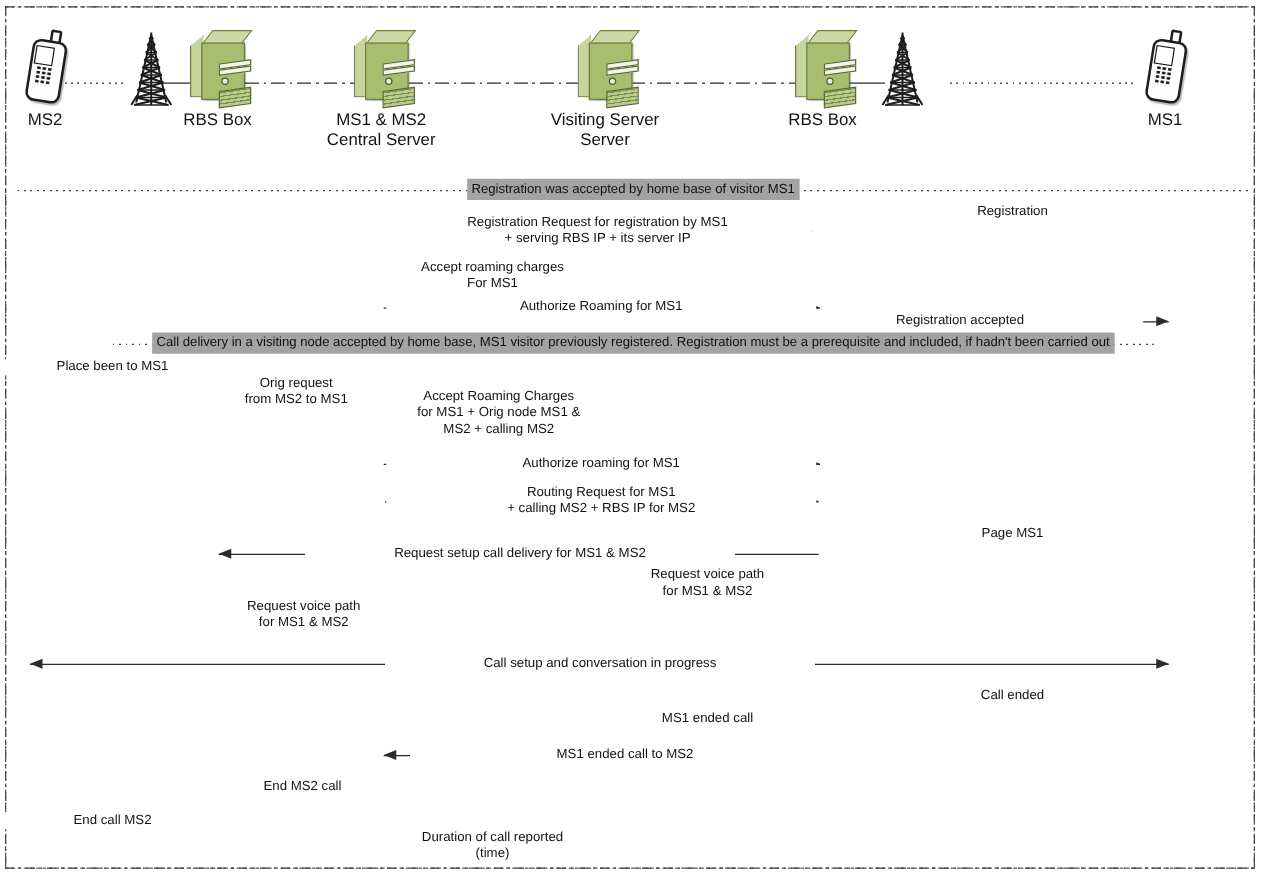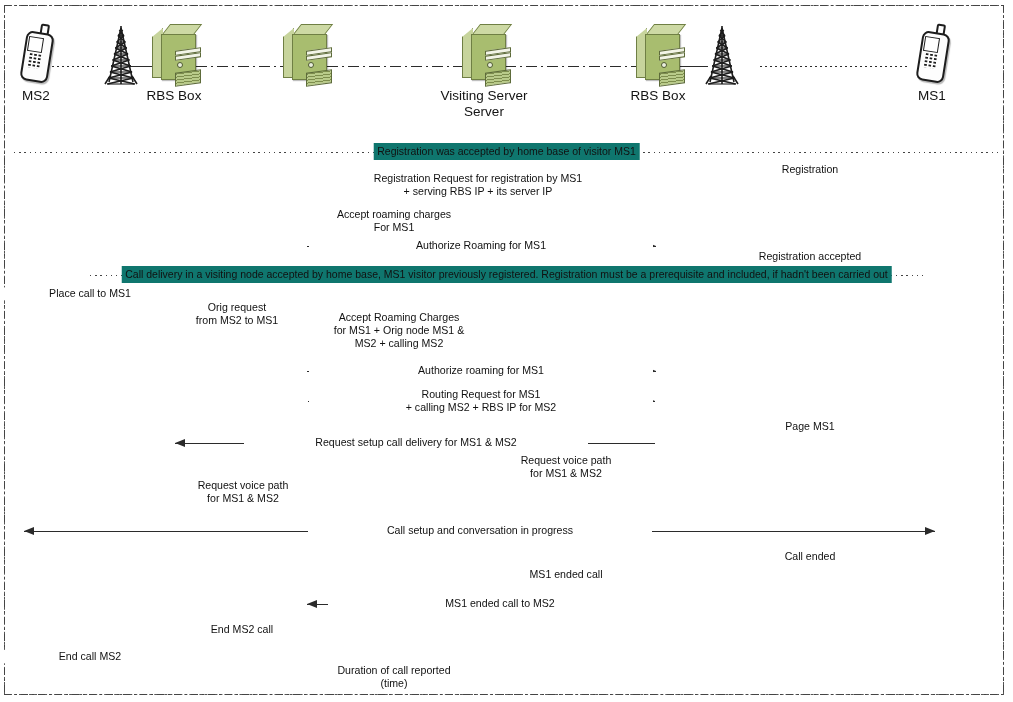--- a/index.html
+++ b/index.html
@@ -116,21 +116,21 @@
     background:repeating-linear-gradient(to right,#2b2b2b 0 11px,transparent 11px 15px,#2b2b2b 15px 17px,transparent 17px 21px);}
 
   
   .sep{position:absolute;left:0;width:100%;height:18px;}
   .sep .sline{
     position:absolute;top:9px;height:1px;
     background:repeating-linear-gradient(to right,#444 0 1.4px,transparent 1.4px 5.2px);
   }
   .sep .stext{
     position:absolute;top:0;left:50%;transform:translateX(-50%);
-    background:#0f766e;padding:0 4px;font-size:10.5px;line-height:17px;white-space:nowrap;color:#111;
+    background:#a3a3a3;padding:0 4px;font-size:10.5px;line-height:17px;white-space:nowrap;color:#111;
   }
 
   
   .msg{position:absolute;}
   .msg .line{position:absolute;top:0;height:0;border-top:1.15px solid #2b2b2b;}
   .msg .head{position:absolute;top:-4.5px;width:0;height:0;
     border-top:4.6px solid transparent;border-bottom:4.6px solid transparent;}
   .msg .head.right{border-left:10px solid #2b2b2b;}
   .msg .head.left{border-right:10px solid #2b2b2b;}
   .msg .lbl{
@@ -237,20 +237,22 @@
             <div class="top"></div>
             <div class="side"></div>
             <div class="front">
               <div class="slot s1"></div>
               <div class="slot s2"></div>
               <div class="dot"></div>
               <div class="grill"></div>
             </div>
           </div>
         </div>
+        <div class="actor-label">MS1 &amp; MS2
+Central Server</div>
       </div>
       <div class="actor" style="left: 439px; top: 24px; width: 90px;">
         <div class="icon-wrap">
           <div class="server">
             <div class="top"></div>
             <div class="side"></div>
             <div class="front">
               <div class="slot s1"></div>
               <div class="slot s2"></div>
               <div class="dot"></div>
@@ -357,26 +359,26 @@
 For MS1</div>
       </div>
       <div class="msg" style="left: 0px; top: 246px;">
         <div class="line" style="left:307px;width:349px"></div>
         <div class="head right" style="left:646px"></div>
         <div class="lbl center" style="left:481px;width:340px">Authorize Roaming for MS1</div>
       </div>
       <div class="msg" style="left: 0px; top: 257px;">
         <div class="line" style="left:686px;width:249px"></div>
         <div class="head right" style="left:925px"></div>
-        <div class="lbl center" style="left:810px;width:289px">Registration accepted</div>
+        <div class="lbl center" style="left:768px;width:289px">Registration accepted</div>
       </div>
       <div class="msg" style="left: 0px; top: 294px;">
         <div class="line" style="left:24px;width:133px"></div>
         <div class="head right" style="left:147px"></div>
-        <div class="lbl center" style="left:90px;width:173px">Place call to MS1</div>
+        <div class="lbl center" style="left:90px;width:173px">Place been to MS1</div>
       </div>
       <div class="msg" style="left: 0px; top: 314px;">
         <div class="line" style="left:175px;width:120px"></div>
         <div class="head right" style="left:285px"></div>
         <div class="lbl center" style="left:237px;width:160px">Orig request
 from MS2 to MS1</div>
       </div>
       <div class="msg" style="left: 0px; top: 331px;">
         <div class="line" style="left:310px;width:170px"></div>
         <div class="head right" style="left:470px"></div>

